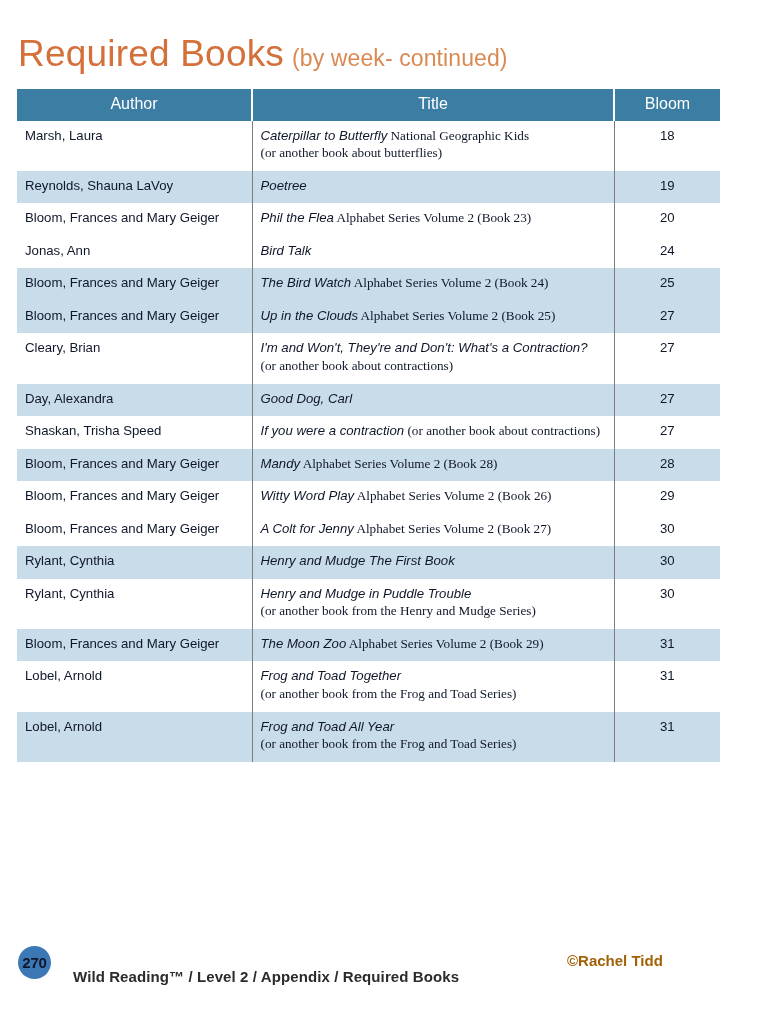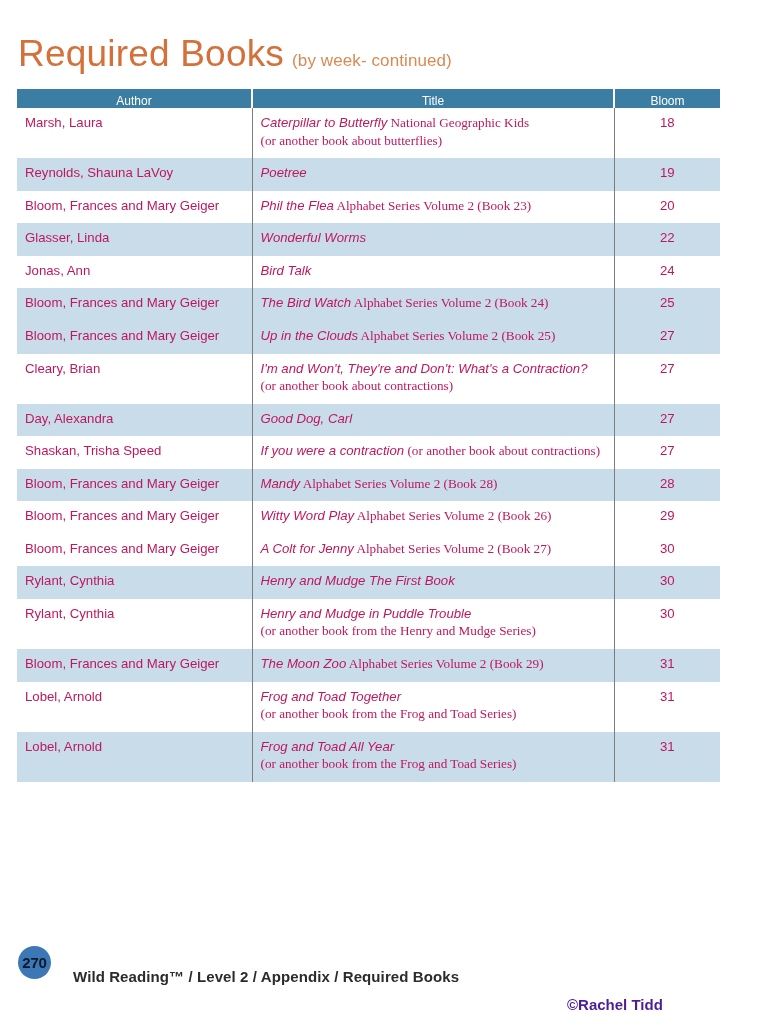--- a/index.html
+++ b/index.html
@@ -23,21 +23,21 @@
     top: 33px;
     white-space: nowrap;
   }
   .page-title .main {
     font-size: 37px;
     font-weight: 400;
     color: #d4703a;
     letter-spacing: 0.2px;
   }
   .page-title .sub {
-    font-size: 17px;
+    font-size: 23px;
     font-weight: 400;
     color: #d98a53;
     margin-left: 8px;
     letter-spacing: 0.1px;
   }
 
   
   .books-table {
     position: absolute;
     left: 17px;
@@ -46,35 +46,35 @@
     border-collapse: collapse;
     table-layout: fixed;
   }
   .books-table col.c-author { width: 235px; }
   .books-table col.c-title  { width: 362px; }
   .books-table col.c-week   { width: 106px; }
 
   .books-table thead th {
     background: #3b7da3;
     color: #ffffff;
-    font-size: 12px;
+    font-size: 16px;
     font-weight: 400;
     text-align: center;
-    padding: 6px 4px 0 4px;
+    padding: 6px 4px 8px 4px;
     line-height: 1.1;
   }
   .books-table thead th.th-author { border-right: 2px solid #ffffff; }
   .books-table thead th.th-title  { border-right: 2px solid #ffffff; }
 
   .books-table tbody td {
     font-size: 13.2px;
     line-height: 1.33;
     vertical-align: top;
     padding: 6px 8px 9px 8px;
-    color: #be185d;
+    color: #0f172a;
   }
   .books-table tbody tr.shaded td { background: #c9dcea; }
   .books-table tbody tr.plain  td { background: #ffffff; }
 
   td.cell-author { padding-left: 8px; }
   td.cell-title  {
     border-left: 1px solid #7d7d7d;
     border-right: 1px solid #7d7d7d;
     padding-left: 11px;
   }
@@ -120,23 +120,22 @@
     color: #2b2b2b;
     letter-spacing: 0.1px;
     white-space: nowrap;
   }
   .footer-copyright {
     position: absolute;
     left: 550px;
     top: 10px;
     font-size: 15px;
     font-weight: 700;
-    color: #4c1d95;
+    color: #a16207;
     white-space: nowrap;
-    margin-top: 44px;
   }
 </style>
 </head>
 <body>
 
 <div class="page-title">
   <span class="main">Required Books</span><span class="sub">(by week- continued)</span>
 </div>
 
 <table class="books-table">
@@ -161,25 +160,20 @@
       <tr class="shaded">
         <td class="cell-author">Reynolds, Shauna LaVoy</td>
         <td class="cell-title"><span class="title-italic">Poetree</span><span class="title-rest"></span></td>
         <td class="cell-week">19</td>
       </tr>
       <tr class="plain">
         <td class="cell-author">Bloom, Frances  and Mary Geiger</td>
         <td class="cell-title"><span class="title-italic">Phil the Flea</span><span class="title-rest">  Alphabet Series Volume 2 (Book 23)</span></td>
         <td class="cell-week">20</td>
       </tr>
-      <tr class="shaded">
-        <td class="cell-author">Glasser, Linda</td>
-        <td class="cell-title"><span class="title-italic">Wonderful Worms</span><span class="title-rest"></span></td>
-        <td class="cell-week">22</td>
-      </tr>
       <tr class="plain">
         <td class="cell-author">Jonas, Ann</td>
         <td class="cell-title"><span class="title-italic">Bird Talk</span><span class="title-rest"></span></td>
         <td class="cell-week">24</td>
       </tr>
       <tr class="shaded">
         <td class="cell-author">Bloom, Frances  and Mary Geiger</td>
         <td class="cell-title"><span class="title-italic">The Bird Watch</span><span class="title-rest">  Alphabet Series Volume 2 (Book 24)</span></td>
         <td class="cell-week">25</td>
       </tr>

